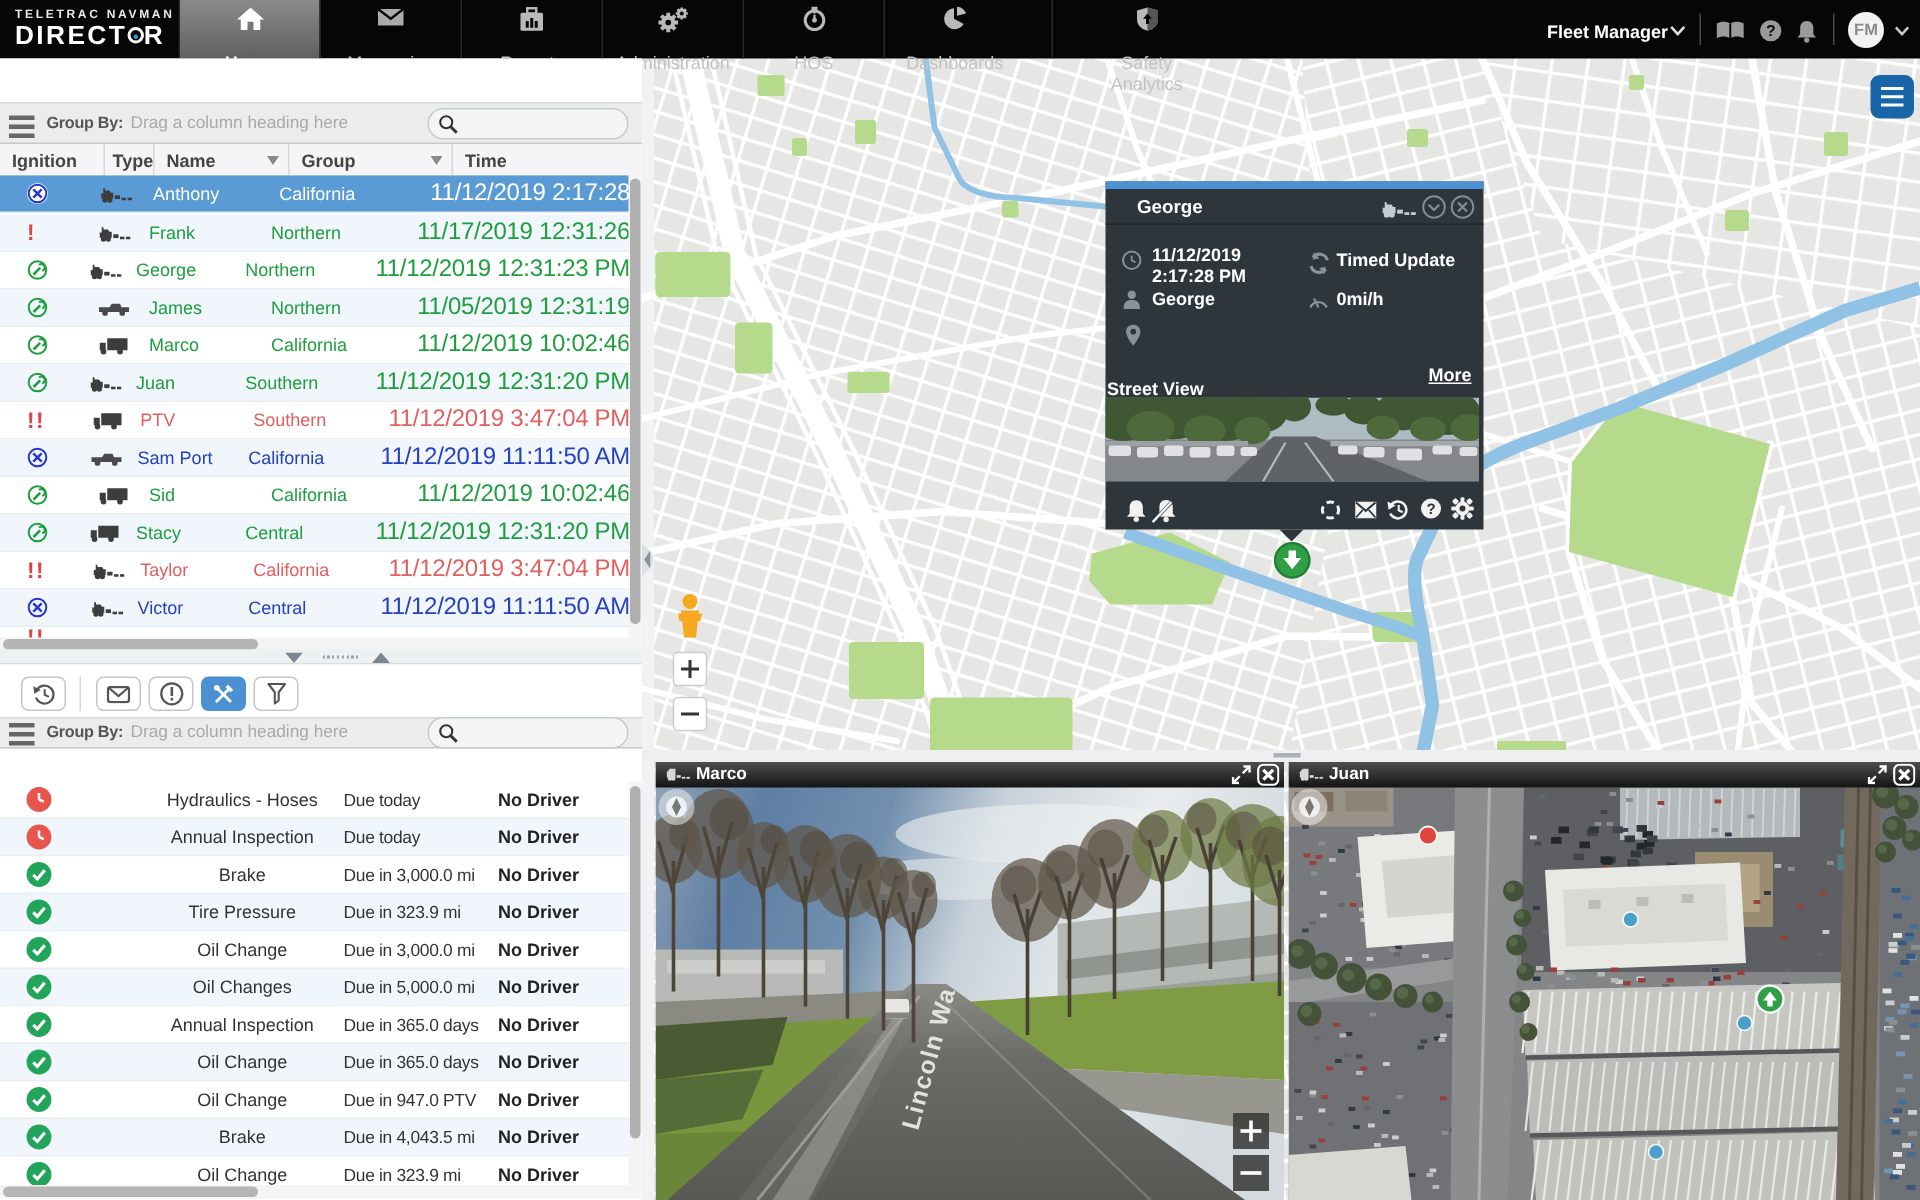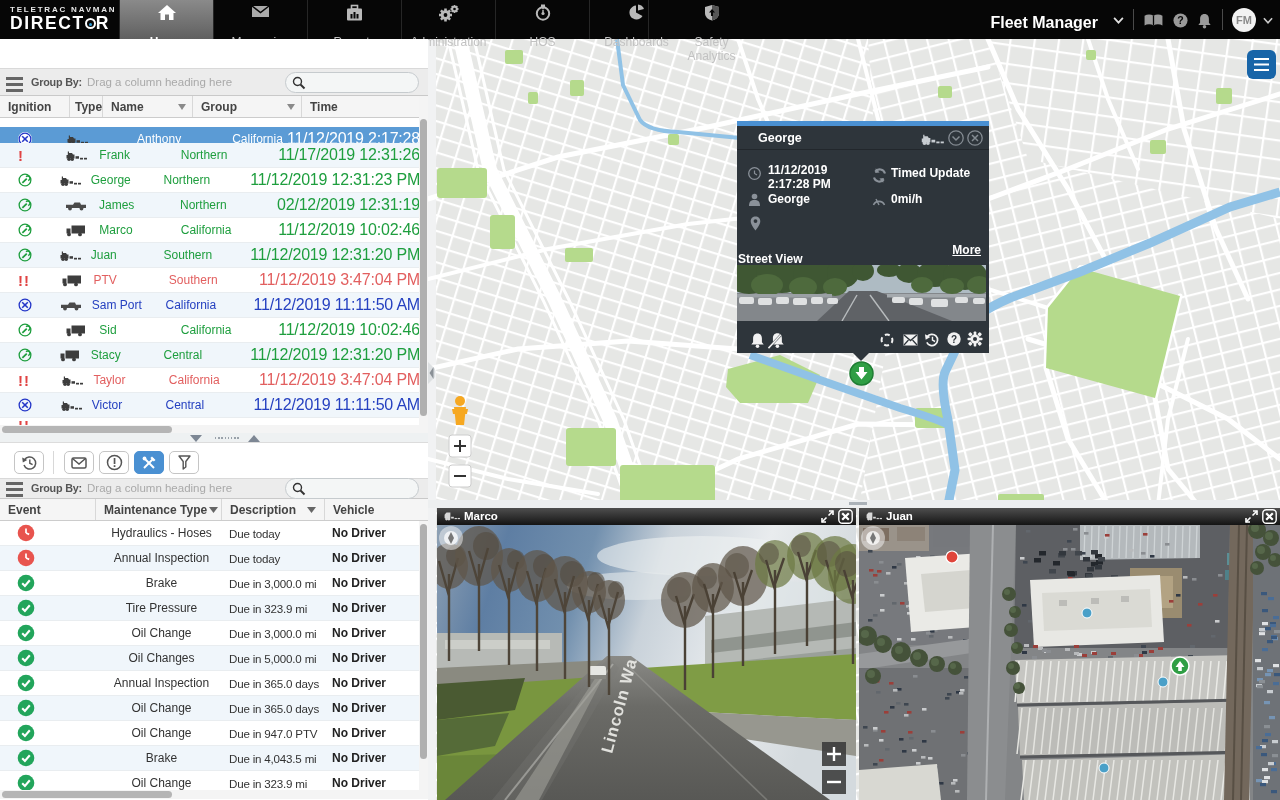--- a/index.html
+++ b/index.html
@@ -232,30 +232,30 @@
           </svg></div>
       <div class="tlabel">HOS</div>
     </div>
     <div class="tab" style="left:589px;">
       <div class="ticon"><svg width="18" height="17" viewBox="0 0 18 17">
             <path d="M8 8.5 L8 1.5 A7 7 0 1 0 14.5 12 Z" fill="#b9b9b9"></path>
             <path d="M10 6.5 L10 0.5 A7 7 0 0 1 16 5 Z" fill="#b9b9b9"></path>
           </svg></div>
       <div class="tlabel">Dashboards</div>
     </div>
-    <div class="tab" style="left:648px;padding-left:32px;">
+    <div class="tab" style="left:701px;padding-left:32px;">
       <div class="ticon"><svg width="16" height="17" viewBox="0 0 16 17">
             <path d="M8 1 L15 3 L15 9 C15 13 12 15.5 8 16.5 C4 15.5 1 13 1 9 L1 3 Z" fill="#b9b9b9"></path>
             <path d="M8 1 L15 3 L15 9 C15 13 12 15.5 8 16.5 Z" fill="#555"></path>
             <path d="M8 5 L11 8.5 L9 8.5 L9 12 L7 12 L7 8.5 L5 8.5 Z" fill="#060606"></path>
           </svg></div>
       <div class="tlabel">Safety Analytics</div>
     </div>
     <div id="navright">
-      <span style="position:absolute;right:182px;top:14px;font-size:16px;font-weight:bold;white-space:nowrap;">Fleet Manager</span>
+      <span style="position:absolute;right:168px;top:14px;font-size:12px;font-weight:bold;white-space:nowrap;">Fleet Manager</span>
       <svg style="position:absolute;right:156px;top:17px;" width="11" height="7" viewBox="0 0 12 8">
           <path d="M1 1 L6 6.5 L11 1" stroke="#e0e0e0" stroke-width="2" fill="none"></path>
         </svg>
       <div style="position:absolute;right:146px;top:9px;width:1px;height:21px;background:#4a4a4a;"></div>
       <svg style="position:absolute;right:116px;top:14px;" width="21" height="13" viewBox="0 0 24 16">
           <path d="M12 2 C9 0.2 4 0.2 1 2 L1 14 C4 12.2 9 12.2 12 14 C15 12.2 20 12.2 23 14 L23 2 C20 0.2 15 0.2 12 2 Z" fill="#9a9a9a"></path>
           <line x1="12" y1="2" x2="12" y2="14" stroke="#060606" stroke-width="1.6"></line>
         </svg>
       <svg style="position:absolute;right:92px;top:13px;" width="15" height="15" viewBox="0 0 17 17">
           <circle cx="8.5" cy="8.5" r="8" fill="#9a9a9a"></circle>
@@ -338,21 +338,21 @@
             <circle cx="9" cy="9" r="8.3" fill="#e8544e"></circle>
             <line x1="9" y1="9" x2="9" y2="4.6" stroke="#fff" stroke-width="1.7"></line>
             <line x1="9" y1="9" x2="12.2" y2="10.4" stroke="#fff" stroke-width="1.7"></line>
           </g>
       <g id="gcheck">
             <circle cx="9" cy="9" r="8.3" fill="#22a55b"></circle>
             <path d="M5.2 9.3 L7.9 12 L12.8 6.2" fill="none" stroke="#fff" stroke-width="2.1"></path>
           </g>
     </defs>
   </svg>
-    <div class="vrow sel" style="top:88px;text-align:right;">
+    <div class="vrow sel" style="top:78px;">
       <span class="c-ign">
           <span style="width:14px;height:14px;background:#fff;border-radius:50%;"><svg width="14" height="14" viewBox="0 0 16 16">
               <use href="#bluex"></use>
             </svg></span>
         </span>
         <span class="c-typ">
           <svg width="22" height="13" viewBox="0 0 22 13">
             <use href="#semi"></use>
           </svg>
         </span>
@@ -394,21 +394,21 @@
             <use href="#wrenchc"></use>
           </svg>
         </span>
         <span class="c-typ">
           <svg width="22" height="11" viewBox="0 0 22 11">
             <use href="#pickup"></use>
           </svg>
         </span>
         <span class="c-nam tg">James</span>
         <span class="c-grp tg">Northern</span>
-        <span class="c-tim tg">02/12/2019 12:31:19</span>
+        <span class="c-tim tg">11/05/2019 12:31:19</span>
     </div>
     <div class="vrow " style="top:179px;">
       <span class="c-ign">
           <svg width="14" height="14" viewBox="0 0 16 16">
             <use href="#wrenchc"></use>
           </svg>
         </span>
         <span class="c-typ">
           <svg width="22" height="13" viewBox="0 0 22 13">
             <use href="#boxtruck"></use>
@@ -587,30 +587,20 @@
       <span class="gb-label" style="top:3px;">Group By:</span>
       <span class="gb-drag" style="top:3px;">Drag a column heading here</span>
       <div class="searchpill" style="top:-1px;">
         <svg width="14" height="14" viewBox="0 0 14 14" style="margin:3px 0 0 6px;">
             <circle cx="5.5" cy="5.5" r="4" fill="none" stroke="#333" stroke-width="1.4"></circle>
             <line x1="8.5" y1="8.5" x2="12.5" y2="12.5" stroke="#333" stroke-width="2"></line>
           </svg>
       </div>
     </div>
 
-    <div class="thead" style="top:460px;height:22px;">
-      <span style="width:96px;">Event</span>
-        <span style="width:126px;">Maintenance Type<svg style="position:absolute;right:3px;top:8px;" width="9" height="6">
-            <path d="M0 0 L9 0 L4.5 6 Z" fill="#666"></path>
-          </svg></span>
-        <span style="width:103px;">Description<svg style="position:absolute;right:8px;top:8px;" width="9" height="6">
-            <path d="M0 0 L9 0 L4.5 6 Z" fill="#666"></path>
-          </svg></span>
-        <span style="width:103px;border-right:none;">Vehicle</span>
-    </div>
         <div class="mrow " style="top:482px;">
       <span class="c-ev">
           <svg width="18" height="18" viewBox="0 0 18 18">
             <use href="#rclock"></use>
           </svg>
         </span>
         <span class="c-mt">Hydraulics - Hoses</span>
         <span class="c-de">Due today</span>
         <span class="c-ve">No Driver</span>
     </div>

